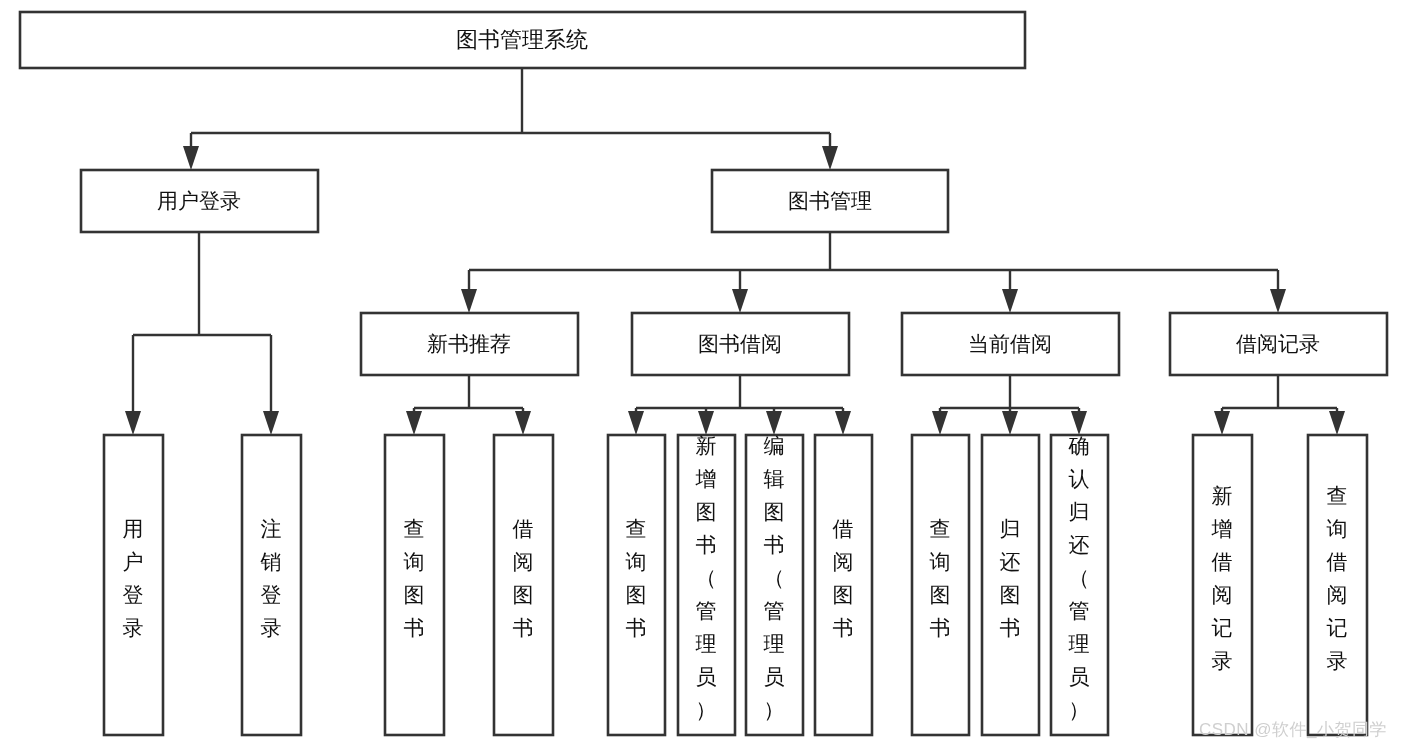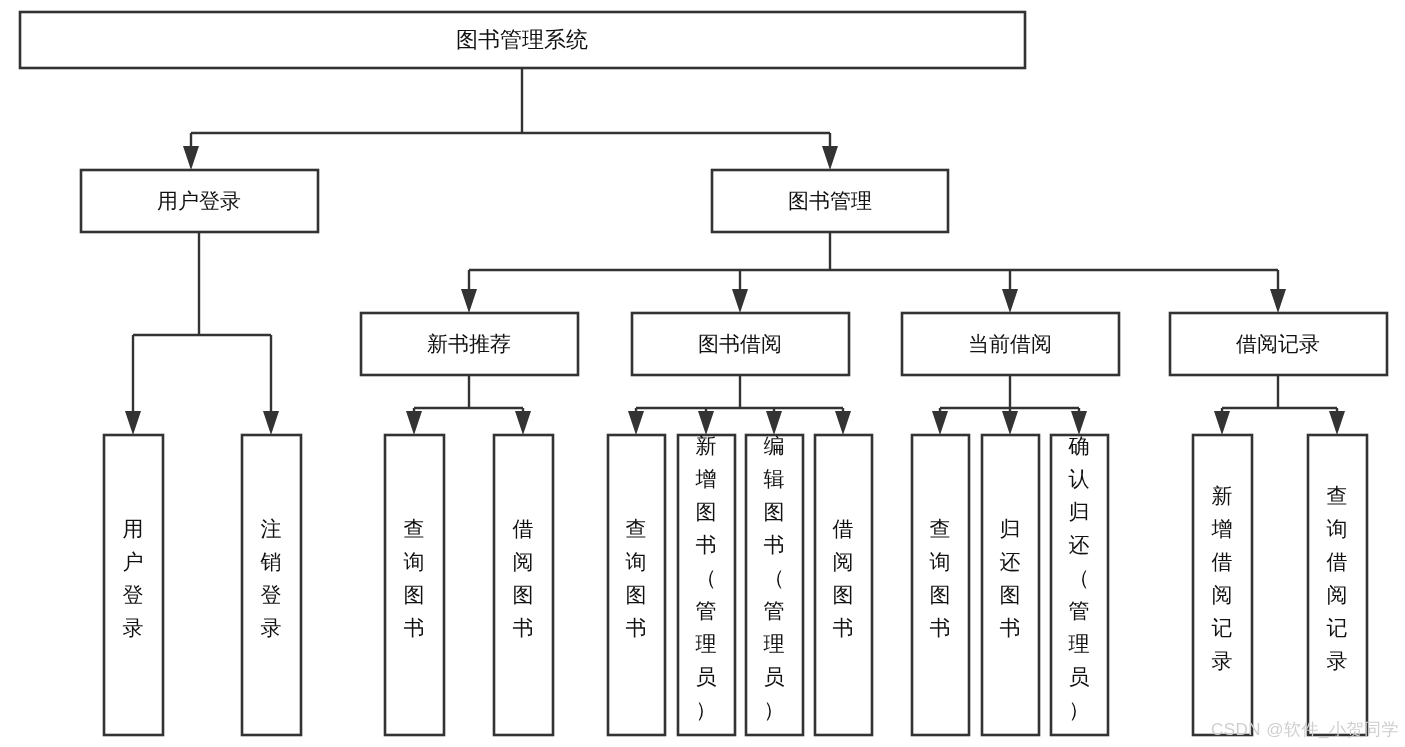--- a/index.html
+++ b/index.html
@@ -46,21 +46,21 @@
     stroke: #333333;
     stroke-width: 2.4;
     fill: none;
   }
   .arrowhead {
     fill: #333333;
     stroke: none;
   }
   .watermark {
     position: absolute;
-    right: 6px;
+    right: 18px;
     bottom: 6px;
     font-size: 17px;
     color: #cfcfcf;
     font-family: "Liberation Sans", "DejaVu Sans", sans-serif;
     letter-spacing: 0.5px;
     white-space: nowrap;
     pointer-events: none;
   }
 </style>
 </head>

